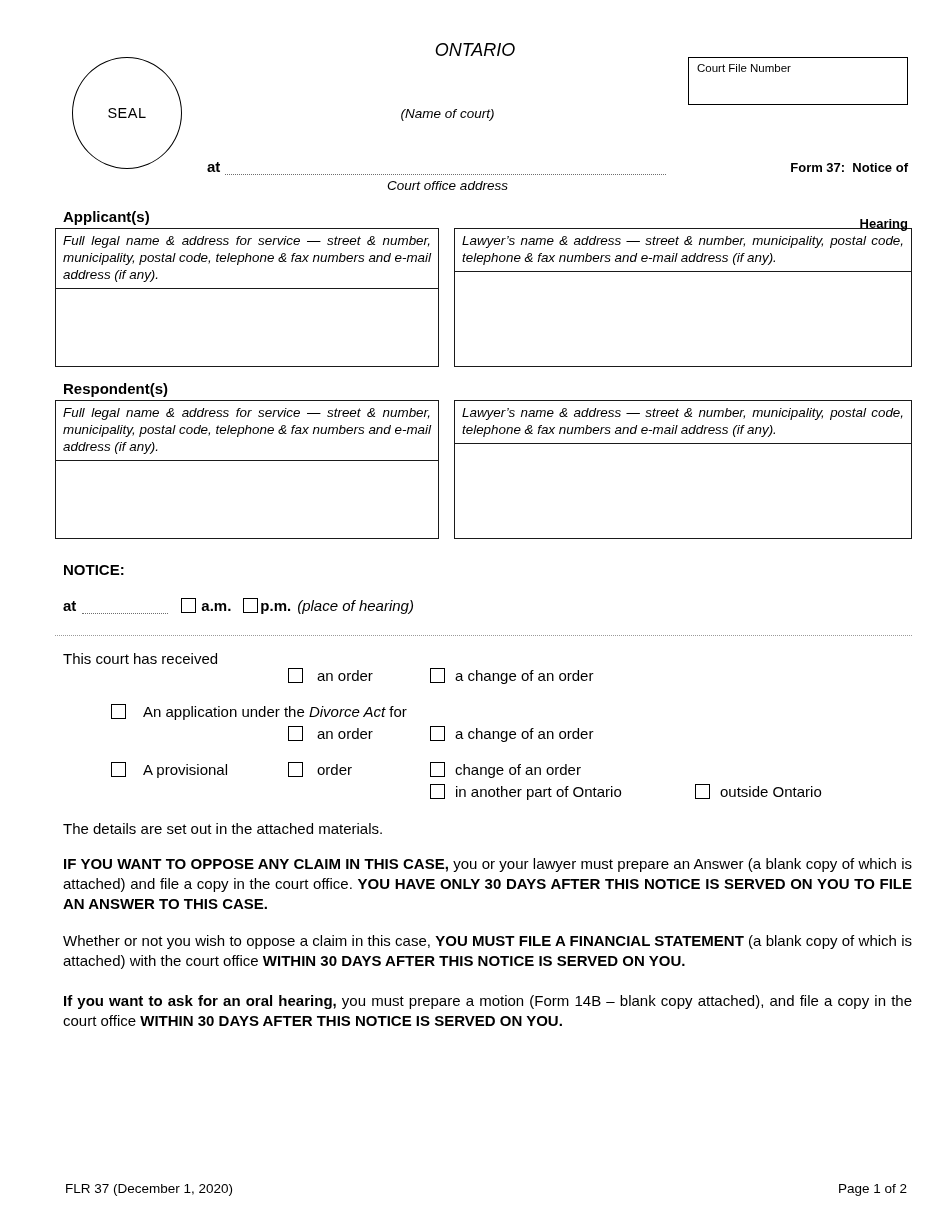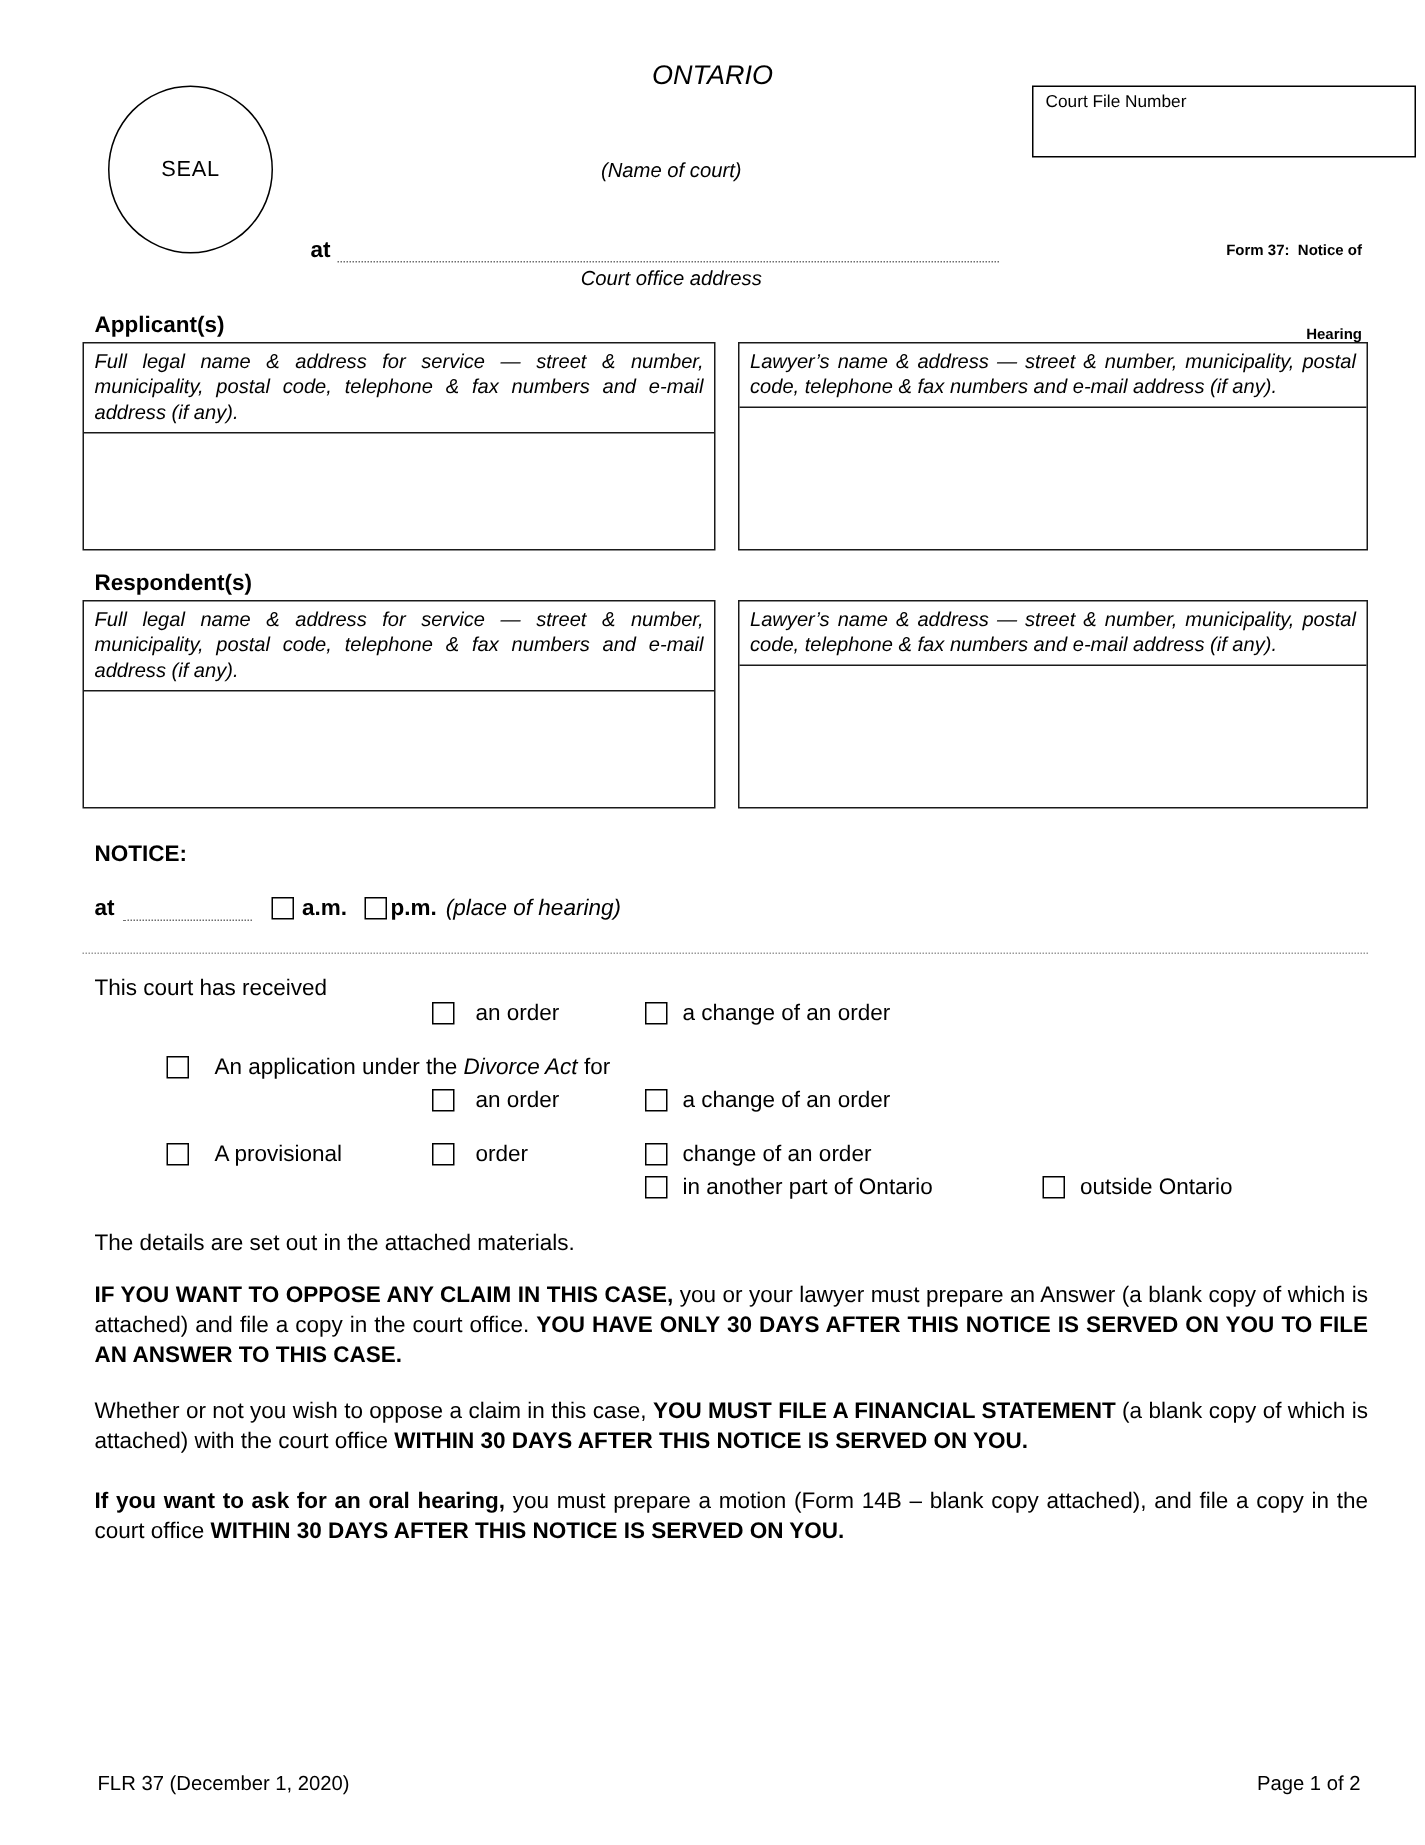--- a/index.html
+++ b/index.html
@@ -21,46 +21,46 @@
   }
   .seal {
     position: absolute; left: 72px; top: 57px;
     width: 110px; height: 112px;
     border: 1.4px solid #000; border-radius: 50%;
     display: flex; align-items: center; justify-content: center;
     font-size: 14.5px; letter-spacing: .5px;
   }
   .cfn-box {
     position: absolute; left: 688px; top: 57px;
-    width: 256px; height: 48px;
+    width: 220px; height: 48px;
     border: 1.4px solid #000;
     padding: 4px 8px;
     font-size: 11.5px;
   }
   .name-of-court {
     position: absolute; top: 106px; left: 190px; width: 515px;
     text-align: center; font-style: italic; font-size: 13.5px;
   }
   .form-title {
     position: absolute; top: 122px; left: 600px; right: 42px;
-    text-align: right; font-weight: bold; font-size: 10px;
+    text-align: right; font-weight: bold; font-size: 13px;
     line-height: 18.5px; white-space: pre-wrap;
   }
   .hdr-at { position: absolute; left: 207px; top: 153px; display: flex; align-items: flex-end; }
   .hdr-at b { font-size: 15px; margin-right: 5px; }
   .office-line { width: 441px; height: 22px; border-bottom: 1px dotted #6e6e6e; }
   .office-label {
     position: absolute; top: 178px; left: 227px; width: 441px;
     text-align: center; font-style: italic; font-size: 13.5px;
   }
   .content { padding: 0 38px 0 55px; }
   .sec-h { font-weight: bold; font-size: 15px; margin: 0 0 3px 8px; }
   .boxrow { display: flex; gap: 15px; }
   .pbox { border: 1.4px solid #1a1a1a; }
-  .pbox.left { width: 422px; }
+  .pbox.left { width: 384px; }
   .pbox.right { flex: 1; }
   .pbox .cap {
     border-bottom: 1.4px solid #1a1a1a;
     padding: 3px 7px 5px;
     font-style: italic; font-size: 13.4px; line-height: 17px;
     text-align: justify;
     min-height: 39px;
   }
   .pbox .fill { height: 77px; }
   .resp-h { margin-top: 13px; }

